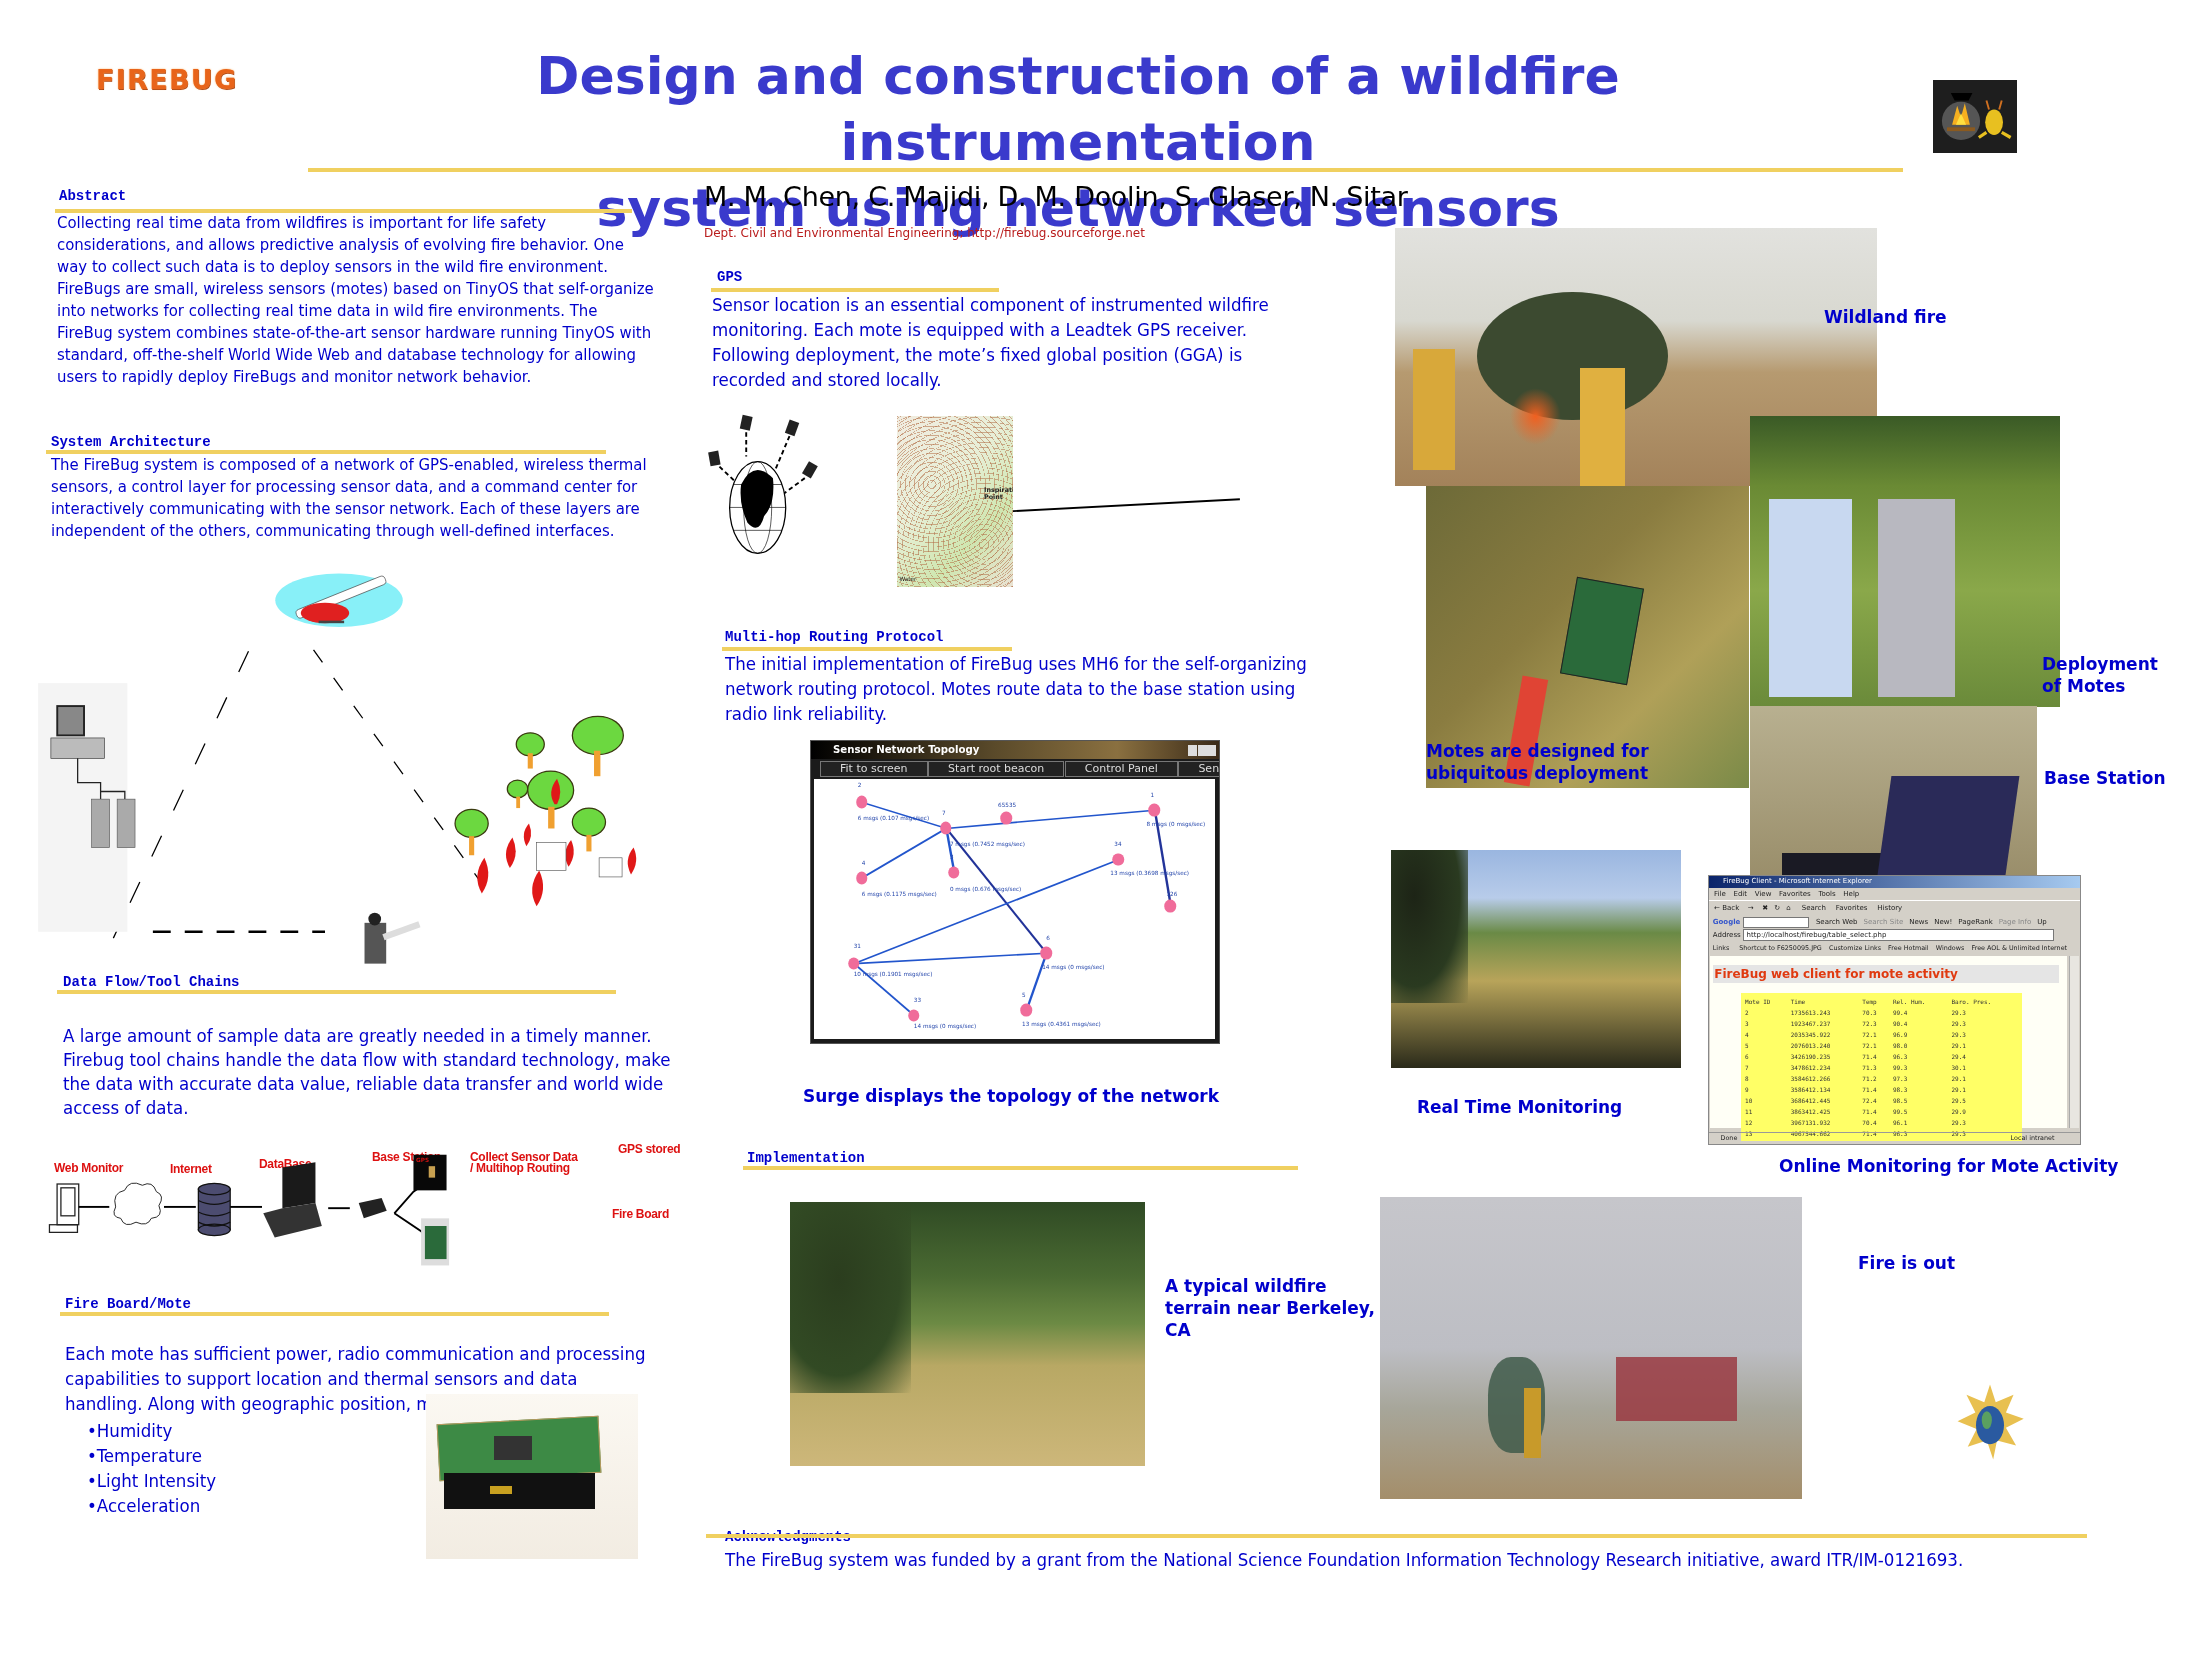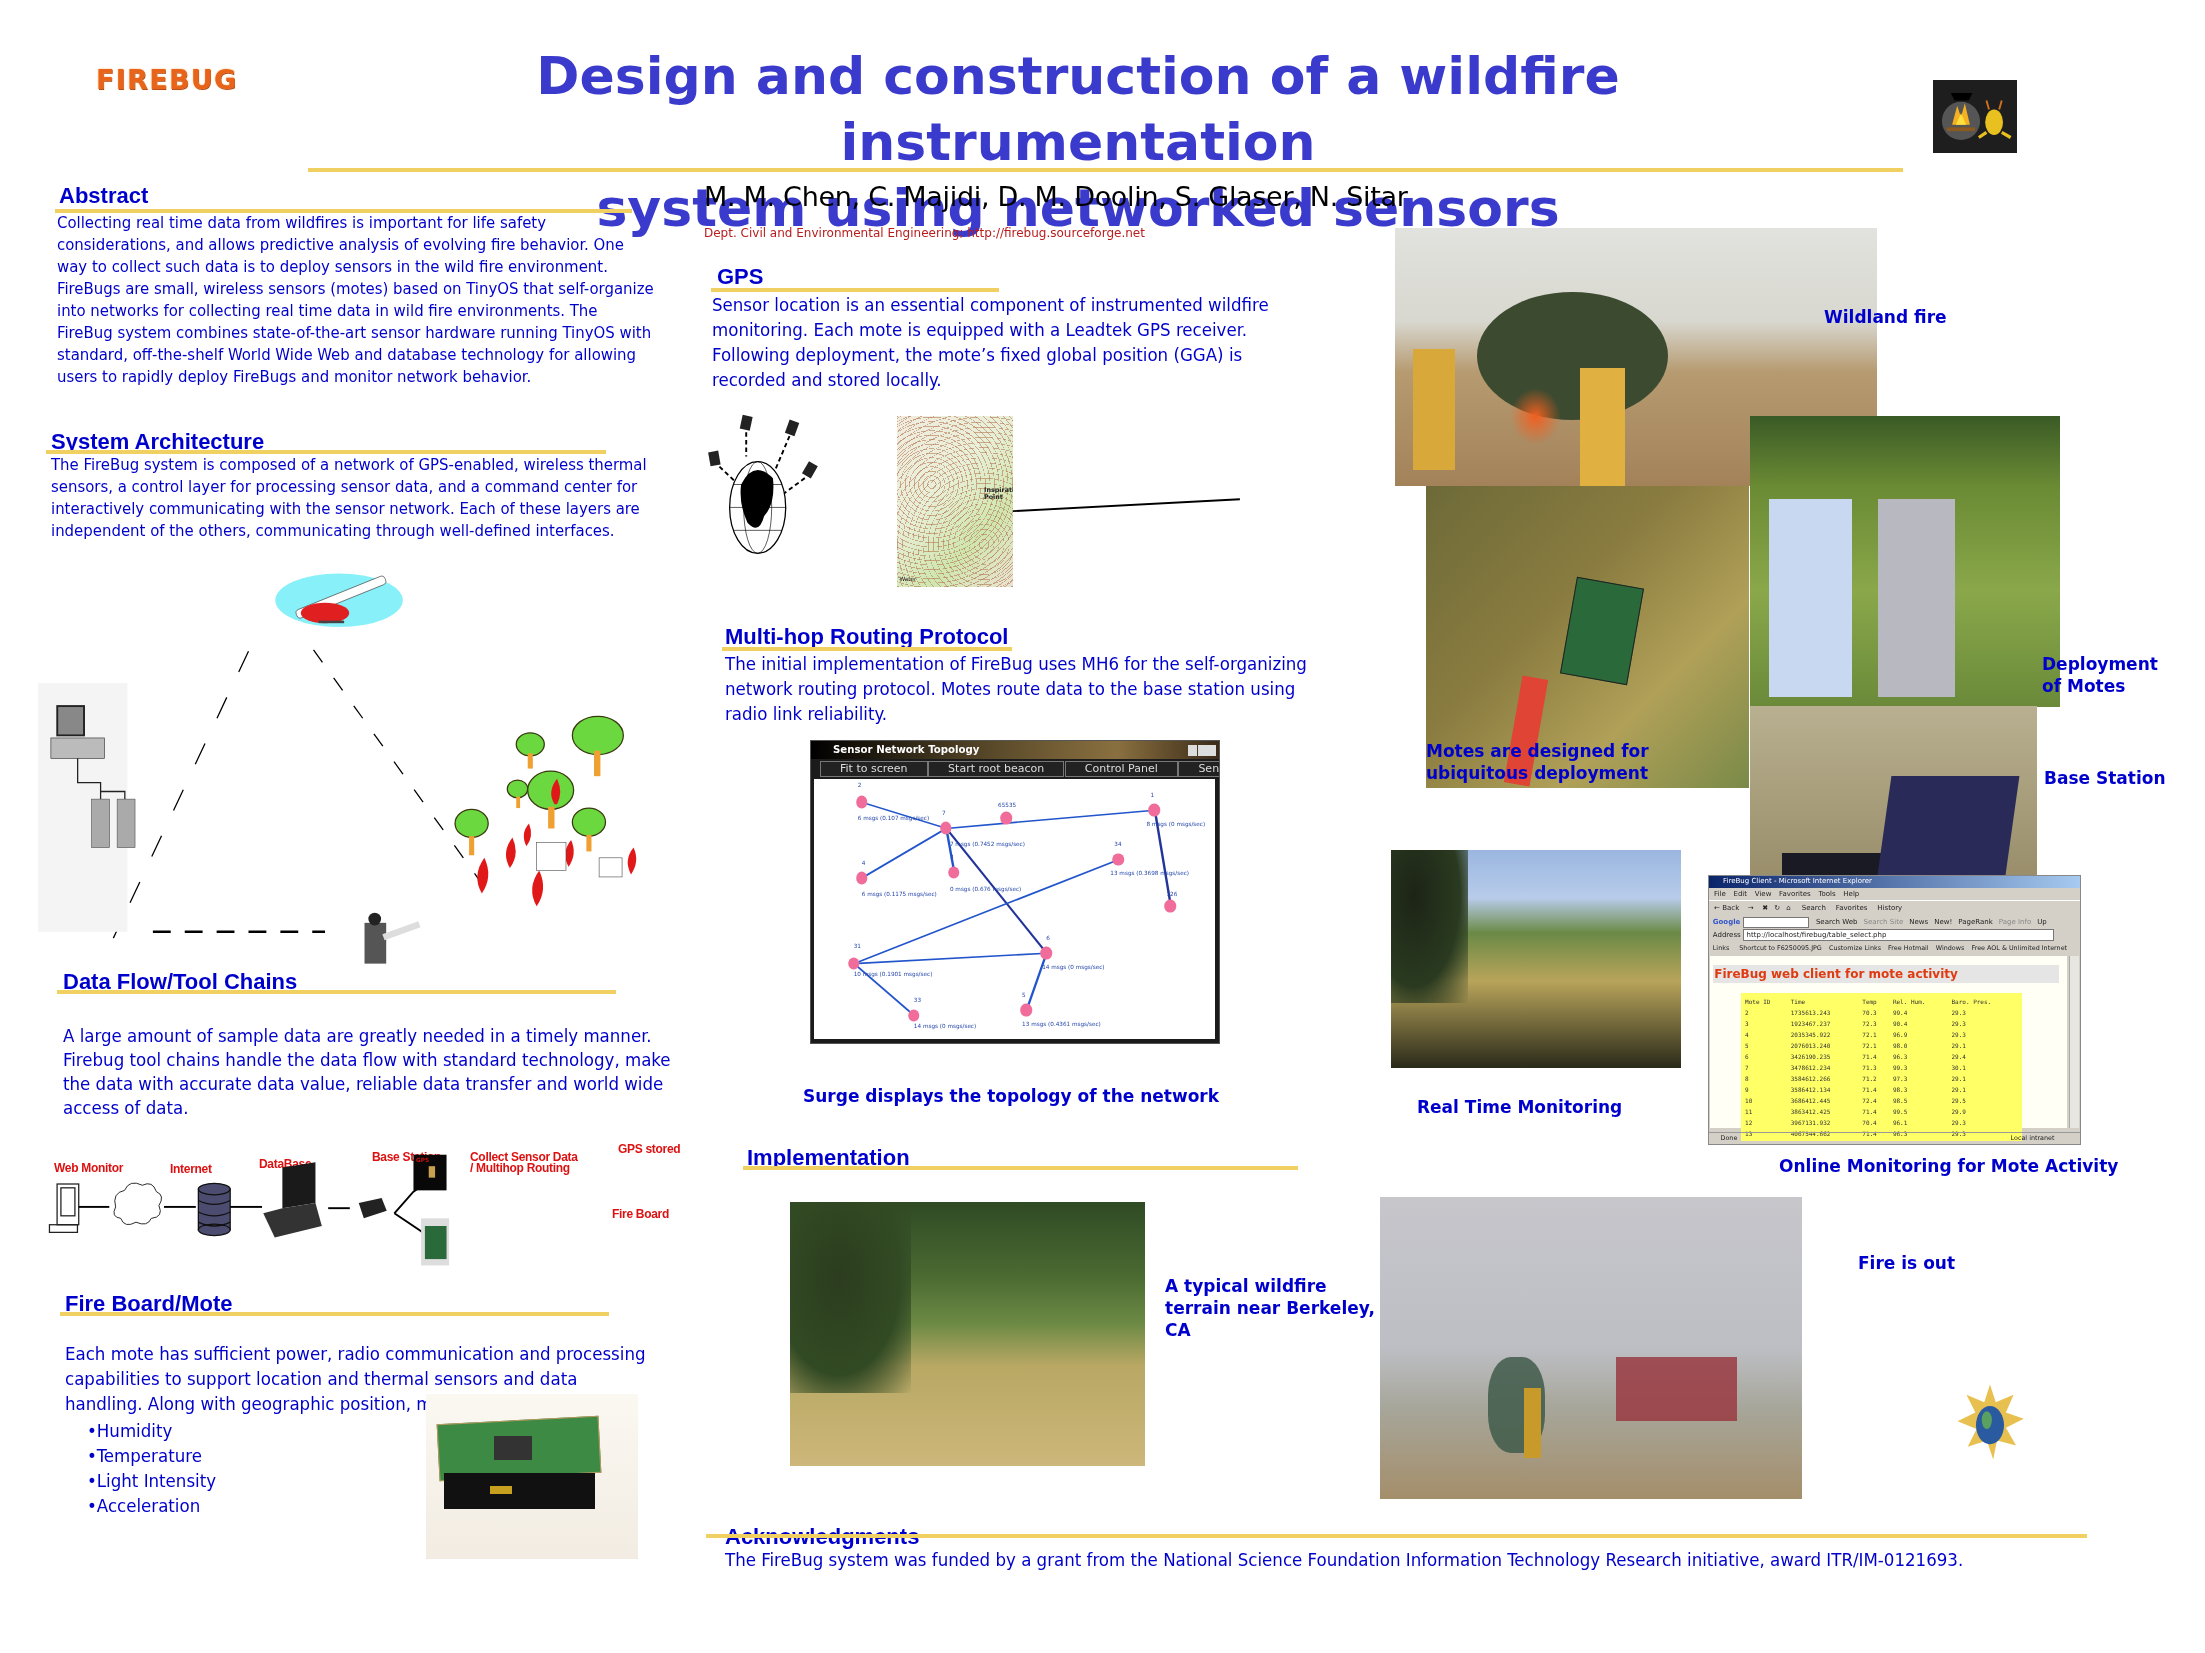--- a/index.html
+++ b/index.html
@@ -1,19 +1,19 @@
 <!DOCTYPE html>
 <html style="font-size:10.2px"><head>
 <meta charset="utf-8">
 <style>
   html, body { margin:0; padding:0; background:#ffffff; }
   body { width:2205px; height:1654px; position:relative; overflow:hidden;
          font-family:"DejaVu Sans", sans-serif; color:#0000cc; }
   .abs { position:absolute; }
-  .h-sec { font-family:Liberation Sans, sans-serif; font-weight:bold; color:#0000cc; font-size:22px; line-height:24px; white-space:nowrap; }
+  .h-sec { font-family:Liberation Mono, monospace; font-weight:bold; color:#0000cc; font-size:14px; line-height:24px; white-space:nowrap; }
   .rule { position:absolute; height:3.8px; background:#f0d060; }
   .body-txt { font-family:"DejaVu Sans Condensed","DejaVu Sans", sans-serif; color:#0000cc; font-size:16.6px; line-height:22px; font-stretch:condensed; }
   .cap { font-family:"DejaVu Sans", sans-serif; font-weight:bold; color:#0000cc; font-size:17px; line-height:22px; }
   .title { font-family:"DejaVu Sans", sans-serif; font-weight:bold; color:#3a3acc; font-size:52px; line-height:66px; text-align:center; }
   .photo { position:absolute; overflow:hidden; }
   .red-lbl { font-family:"Liberation Sans", sans-serif; font-weight:bold; color:#dd1111; font-size:12px; line-height:14px; letter-spacing:-0.3px; }
   
   .snt-win { background:#1b1b1b; border:1.3px solid #555; }
   .snt-title { height:18px; background:linear-gradient(90deg,#000 0%,#5a4a2a 45%,#8a7040 75%,#3a2a18 100%); color:#fff; font-size:10.2px; font-weight:bold; line-height:18px; padding-left:22px; position:relative; }
   .snt-btn { display:inline-block; height:14px; border:0.6px solid #777; color:#ddd; font-size:11px; line-height:14px; padding:0 19px; margin-right:0.6px; background:#222; }

